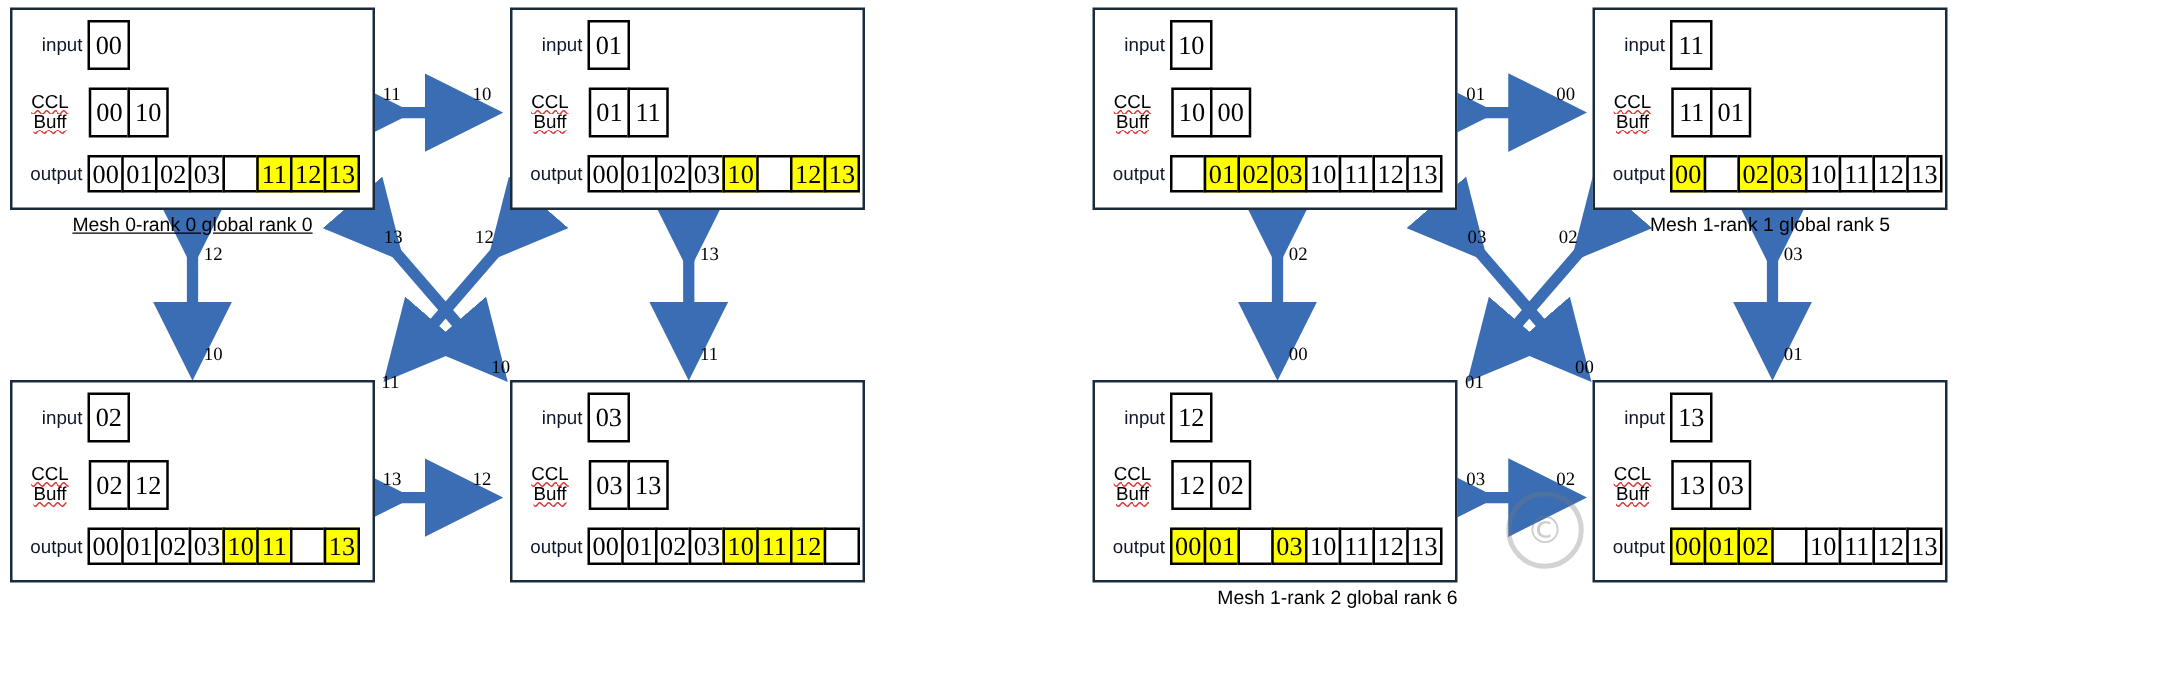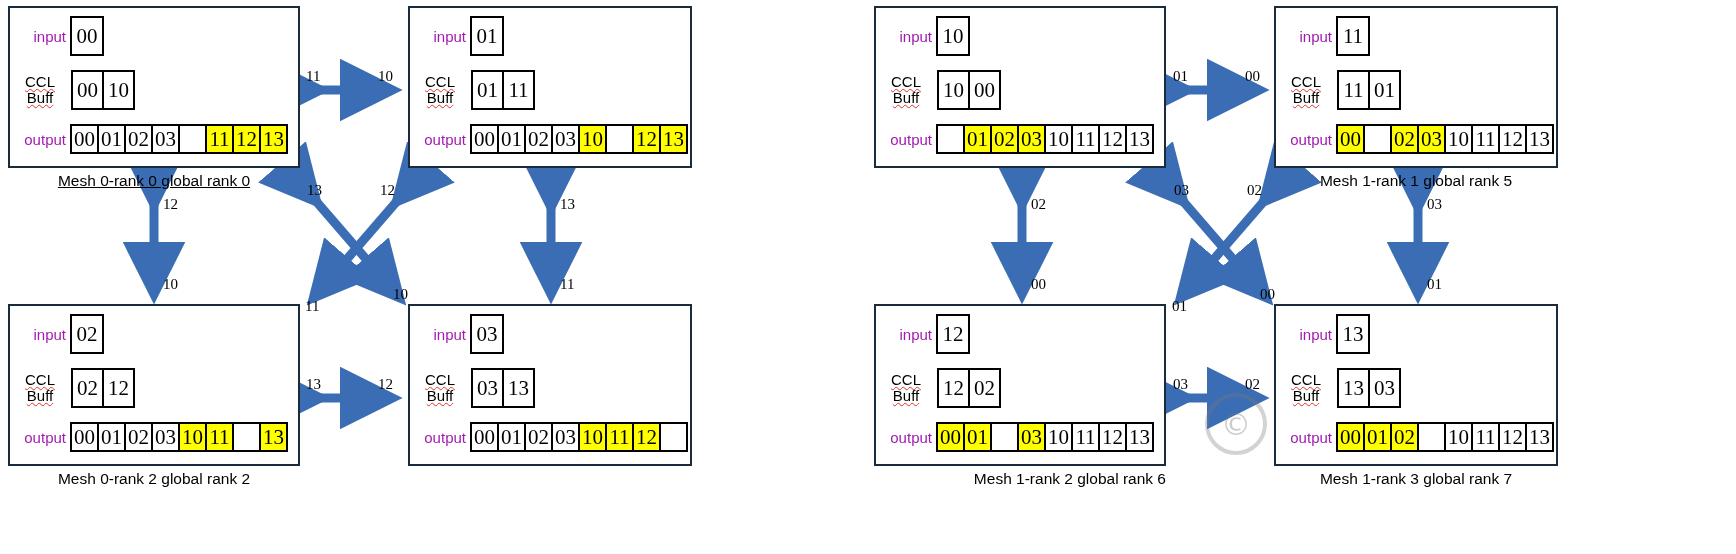--- a/index.html
+++ b/index.html
@@ -1,21 +1,21 @@
 <!DOCTYPE html>
 <html><head>
 <meta charset="utf-8">
 <style>
   html,body{margin:0;padding:0;background:#ffffff;}
   body{font-family:"Liberation Sans", sans-serif;}
   #stage{position:relative;width:1736px;height:554px;background:#fff;overflow:hidden;}
 
   .panel{position:absolute;border:2px solid #1a2b3c;box-sizing:border-box;background:#fff;}
   .row{position:absolute;display:flex;align-items:center;}
-  .rowlabel{font-size:15px;color:#a21caf;text-align:right;padding-right:4px;white-space:nowrap;}
+  .rowlabel{font-size:15px;color:#0f172a;text-align:right;padding-right:4px;white-space:nowrap;}
   .ccl-label{font-size:15px;line-height:1.05;text-align:center;padding-right:5px;white-space:nowrap;
              text-decoration:underline;text-decoration-color:#e03030;text-decoration-style:wavy;
              text-decoration-thickness:1px;}
   .ccl-label span{display:block;}
   .cells{display:flex;}
   .cell{border:2px solid #000;box-sizing:border-box;margin-left:-2px;
         display:flex;align-items:center;justify-content:center;
         font-size:21px;font-family:"Liberation Serif", serif;color:#000;background:#fff;}
   .cell:first-child{margin-left:0;}
   .cell.hl{background:#ffff00;}
@@ -182,21 +182,20 @@
           <div class="cell c-out">01</div>
           <div class="cell c-out">02</div>
           <div class="cell c-out">03</div>
           <div class="cell c-out hl">10</div>
           <div class="cell c-out hl">11</div>
           <div class="cell c-out empty"></div>
           <div class="cell c-out hl">13</div>
         </div>
       </div>
     </div>
-  <div class="caption" style="left:8px;top:470px;width:292px;">Mesh 0-rank 2 global rank 2</div>
 
   <div class="panel" id="p3" style="left:408px;top:304px;width:284px;height:162px;">
       <div class="row" style="left: 4px; top: 8px;">
         <div class="rowlabel" style="width: 52px;">input</div>
         <div class="cells">
           <div class="cell c-in">03</div>
         </div>
       </div>
       <div class="row" style="left: 4px; top: 62px;">
         <div class="ccl-label" style="width: 52px;">
@@ -345,19 +344,18 @@
           <div class="cell c-out hl">01</div>
           <div class="cell c-out hl">02</div>
           <div class="cell c-out empty"></div>
           <div class="cell c-out">10</div>
           <div class="cell c-out">11</div>
           <div class="cell c-out">12</div>
           <div class="cell c-out">13</div>
         </div>
       </div>
     </div>
-  <div class="caption" style="left:1274px;top:470px;width:284px;">Mesh 1-rank 3 global rank 7</div>
 
   <div class="wmring" style="left:1205px;top:393px;">
     <span>©</span>
   </div>
 
 </div>
 
 </body></html>

